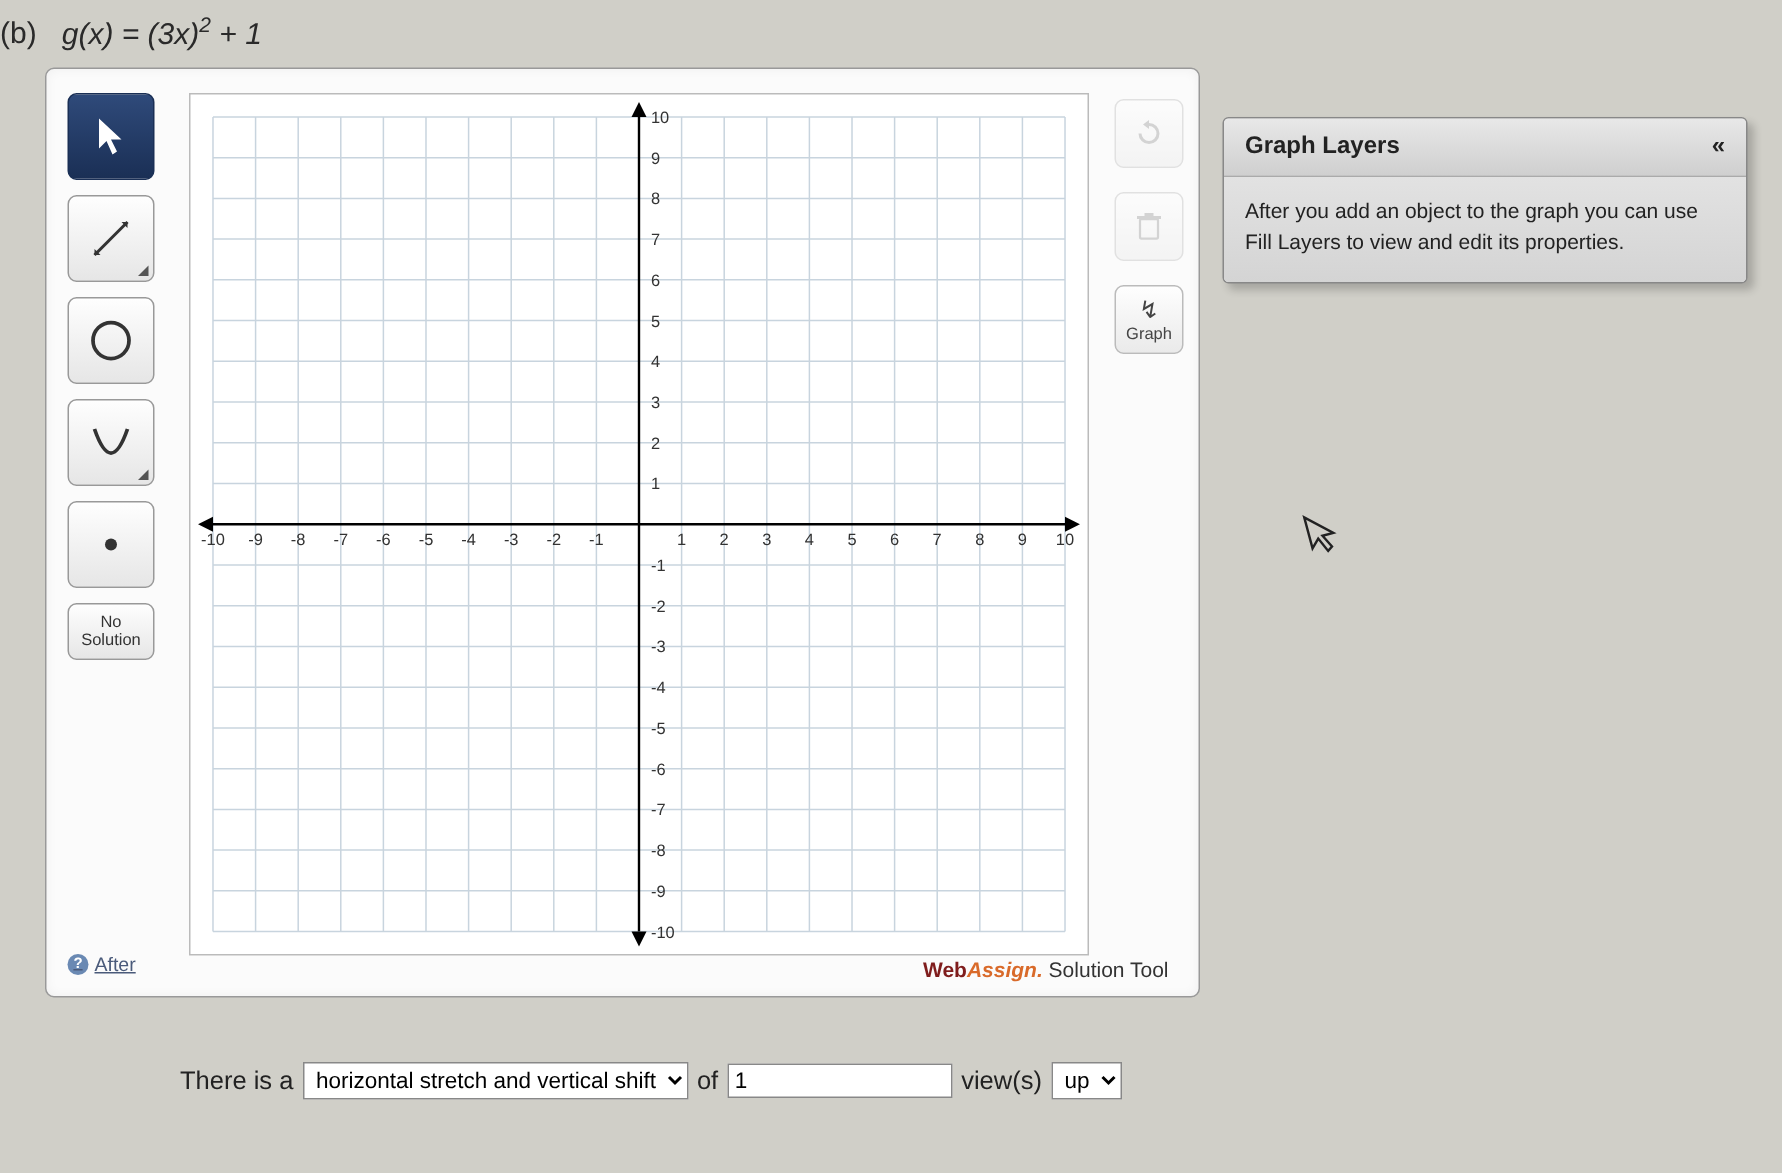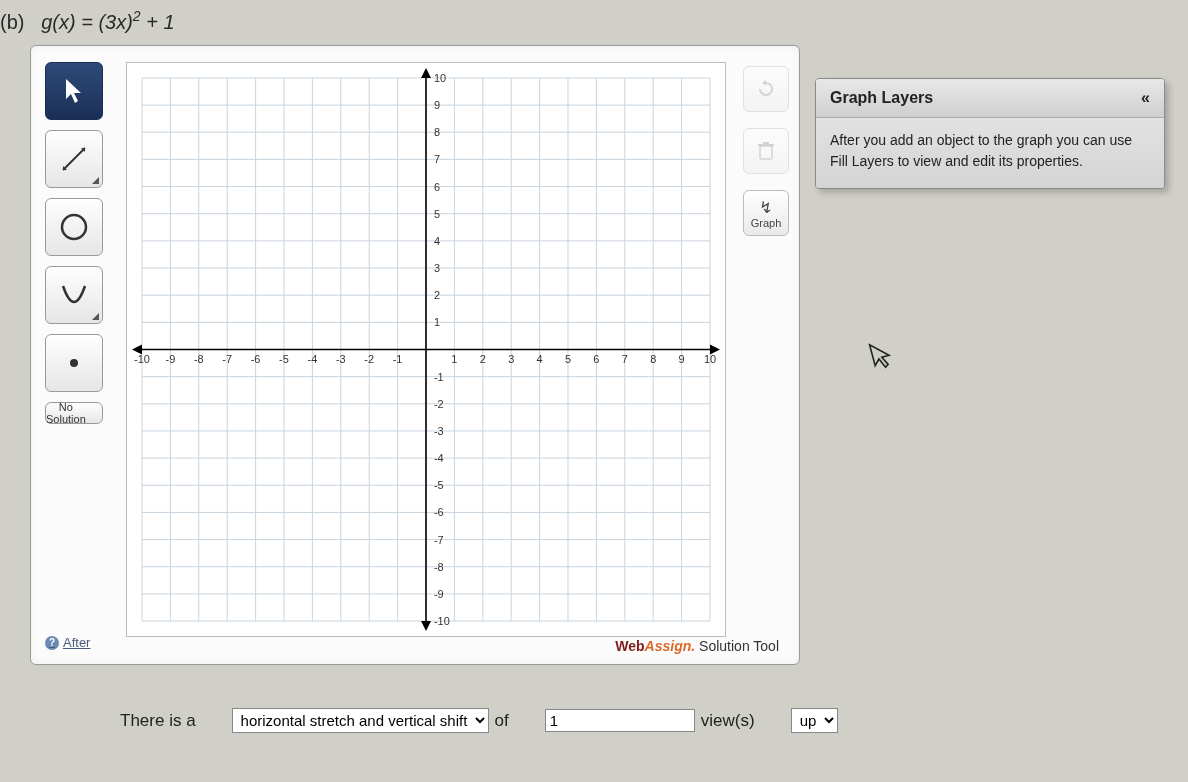--- a/index.html
+++ b/index.html
@@ -49,26 +49,26 @@
       color: #fff;
       border-color: #1a2f55;
     }
     .tool-corner {
       position: absolute; right: 3px; bottom: 3px;
       width: 0; height: 0;
       border-left: 7px solid transparent;
       border-bottom: 7px solid #555;
     }
     .no-sol {
-      width: 58px; height: 22px;
+      width: 58px; height: 38px;
       background: linear-gradient(#fefefe,#e6e6e6);
       border: 1px solid #999;
       border-radius: 6px;
       font-size: 11px; text-align: center;
-      display: flex; align-items: center; justify-content: flex-start;
+      display: flex; align-items: center; justify-content: center;
       cursor: pointer; color:#333;
     }
     .help-link {
       position: absolute; left: 14px; bottom: 14px;
       font-size: 13px; color: #4a5a7a; text-decoration: underline;
       cursor: pointer;
       display:flex; align-items:center; gap:4px;
     }
     .help-badge{
       width:14px;height:14px;border-radius:50%;
@@ -130,21 +130,21 @@
       font-size:14px; color:#222; line-height:1.5;
     }
     .answer-row{
       position:absolute;
       left: 120px; top: 708px;
       font-size:17px; color:#222;
       display:flex; align-items:center; gap:6px;
     }
     .answer-row select, .answer-row input[type=text]{
       font-size:15px; padding:2px 4px;
-      border:1px solid #888; background:#fff;margin-left:30px;
+      border:1px solid #888; background:#fff;
     }
     .answer-row .numbox{ width:150px; }
     .answer-row sup{ font-size:0.7em; }
     .cursor-ghost {
       position:absolute;
       left: 870px; top: 340px;
       font-size: 24px;
       transform: rotate(-15deg);
       color:#222;
     }

